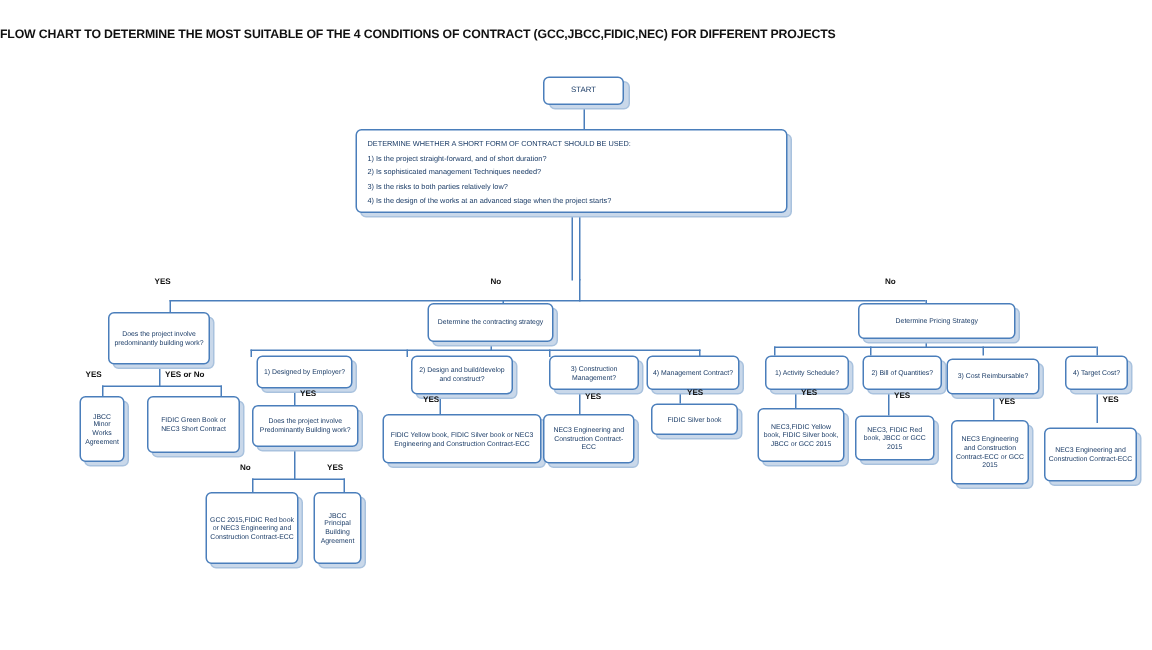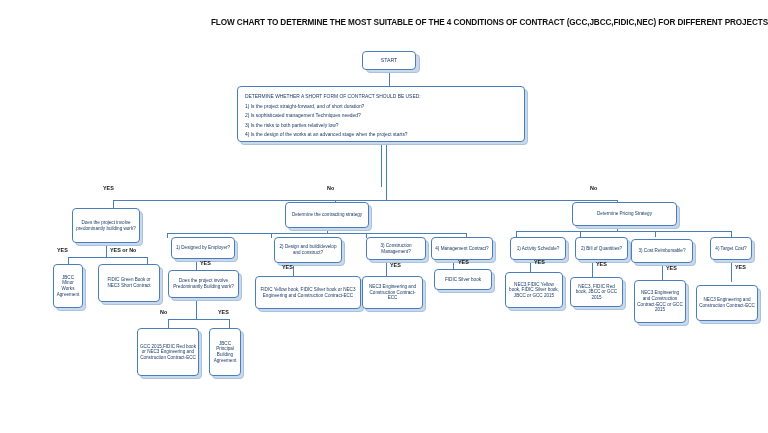--- a/index.html
+++ b/index.html
@@ -5,22 +5,22 @@
   html,body{margin:0;padding:0;}
   body{
     width:768px;height:433px;
     background:#ffffff;
     font-family:"Liberation Sans", sans-serif;
     overflow:hidden;
   }
   #stage{position:relative;width:768px;height:433px;}
 
   .title{
-    position:absolute;left:0;top:18px;width:768px;
-    text-align:right;
+    position:absolute;left:0;top:18px;width:636px;
+    text-align:left;
     font-size:8.2px;font-weight:bold;color:#111;
     letter-spacing:-0.1px;
   }
 
   
   .box{
     position:absolute;
     box-sizing:border-box;
     border:1.1px solid #4a7ebb;
     border-radius:4px;

